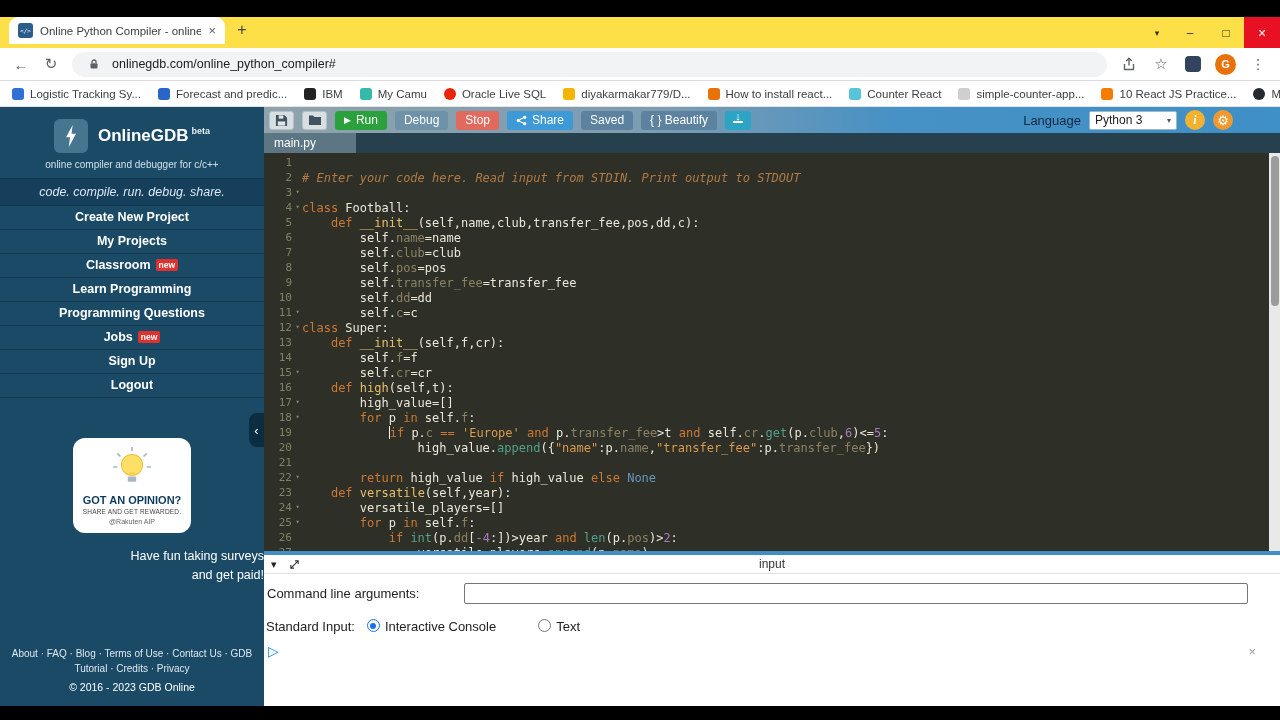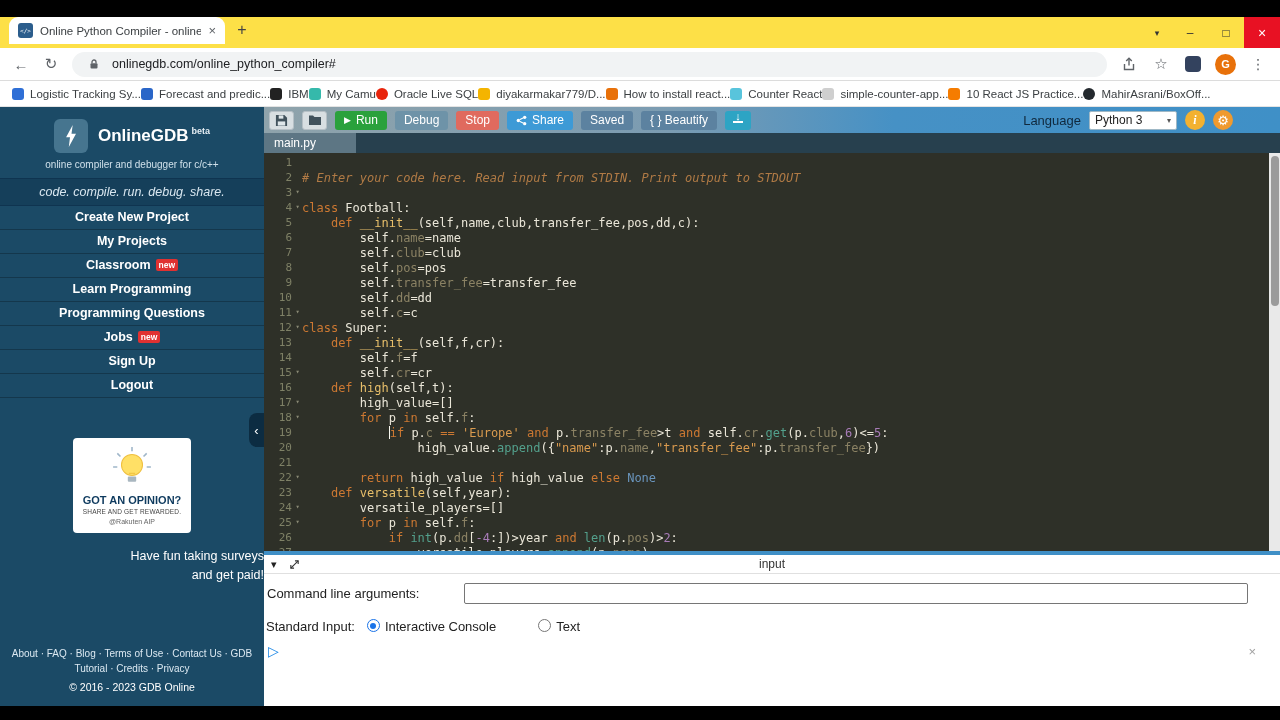--- a/index.html
+++ b/index.html
@@ -24,41 +24,41 @@
   .addressbar{height:33px;background:#fff;display:flex;align-items:center;padding:0 12px;gap:12px;border-bottom:1px solid #dcdcdc;flex:none}
   .nav-ico{font-size:15px;color:#5f6368;width:18px;text-align:center}
   .omnibox{flex:1;height:25px;background:#f1f3f4;border-radius:13px;display:flex;align-items:center;padding:0 12px;gap:8px}
   .url{font-size:12.5px;color:#202124}
   .addr-ico{display:flex;align-items:center;justify-content:center;width:20px}
   .star{font-size:15px;color:#5f6368}
   .ext-ico{width:16px;height:16px;background:#33425e;border-radius:4px}
   .avatar{width:21px;height:21px;border-radius:50%;background:#e8710a;color:#fff;font-size:11px;font-weight:bold;display:flex;align-items:center;justify-content:center}
   .kebab{font-size:14px;color:#5f6368}
 
-  .bookmarksbar{height:26px;background:#fff;display:flex;align-items:center;padding:0 12px;border-bottom:1px solid #e4e4e4;font-size:11.5px;color:#3c4043;overflow:hidden;flex:none}
+  .bookmarksbar{height:26px;background:#fff;display:flex;align-items:center;padding:0 12px;gap:17px;border-bottom:1px solid #e4e4e4;font-size:11.5px;color:#3c4043;overflow:hidden;flex:none}
   .bm-item{display:flex;align-items:center;gap:6px;white-space:nowrap;flex:none}
   .bm-ico{width:12px;height:12px;border-radius:3px;flex:none}
 
   
   .workspace{flex:1;display:flex;min-height:0}
 
   
   .sidebar{width:264px;background:#1b4a66;position:relative;display:flex;flex-direction:column;color:#fff;flex:none}
   .side-logo-row{display:flex;align-items:center;justify-content:center;gap:10px;padding:12px 14px 4px}
   .logo-badge{width:34px;height:34px;background:#46758f;border-radius:6px;display:flex;align-items:center;justify-content:center;flex:none}
   .bolt{width:15px;height:22px;background:#fff;clip-path:polygon(62% 0,18% 56%,44% 56%,36% 100%,84% 40%,54% 40%)}
   .brand{font-size:17px;font-weight:bold;color:#fff}
   .beta{font-size:9px;vertical-align:super;margin-left:3px;color:#e6eef4;font-weight:bold}
   .side-sub{font-size:10px;color:#cfe0ea;text-align:center;padding:2px 0 8px}
   .tagline{background:#153f5a;border-top:1px solid #0f3450;border-bottom:1px solid #0f3450;color:#d9e7f0;font-style:italic;font-size:12.5px;text-align:center;padding:6px 0}
   .menu-item{text-align:center;font-size:12.5px;font-weight:bold;color:#fff;padding:4px 0 5px;border-bottom:1px solid rgba(0,0,0,.25);cursor:pointer}
   .menu-item.active{background:#2a6288}
   .badge-new{background:#e03131;color:#fff;font-size:8.5px;padding:1px 3px;border-radius:2px;margin-left:5px;font-weight:bold;vertical-align:1px}
   .collapse-handle{position:absolute;right:0;top:306px;width:15px;height:34px;background:#0c2c42;border-radius:8px 0 0 8px;display:flex;align-items:center;justify-content:center;color:#fff;font-size:13px;z-index:3}
-  .ad-card{width:118px;margin:40px auto 0;background:#fff;border-radius:4px;padding:8px 6px;text-align:center;flex:none}
+  .ad-card{width:118px;margin:40px auto 0;background:#fff;border-radius:12px;padding:8px 6px;text-align:center;flex:none}
   .ad-head{font-size:11px;font-weight:bold;color:#0e3a5e;margin-top:2px}
   .ad-sub{font-size:6.5px;color:#444;margin-top:2px;letter-spacing:.2px}
   .ad-brand{font-size:7px;color:#666;margin-top:3px}
   .ad-caption{margin-top:14px;text-align:right;font-size:12.5px;color:#fff;line-height:1.55}
   .side-footer{margin-top:auto;text-align:center;font-size:10px;color:#dbe8f1;line-height:1.5;padding-bottom:10px}
   .side-copy{font-size:10.5px;color:#fff;margin-top:4px}
 
   
   .main{flex:1;display:flex;flex-direction:column;min-width:0}
   .toolbar{height:26px;background:linear-gradient(90deg,#8fa3ab,#7b9cb2 40%,#4691c5 62%,#3f90c7);display:flex;align-items:center;padding:0 5px;gap:8px;flex:none}

